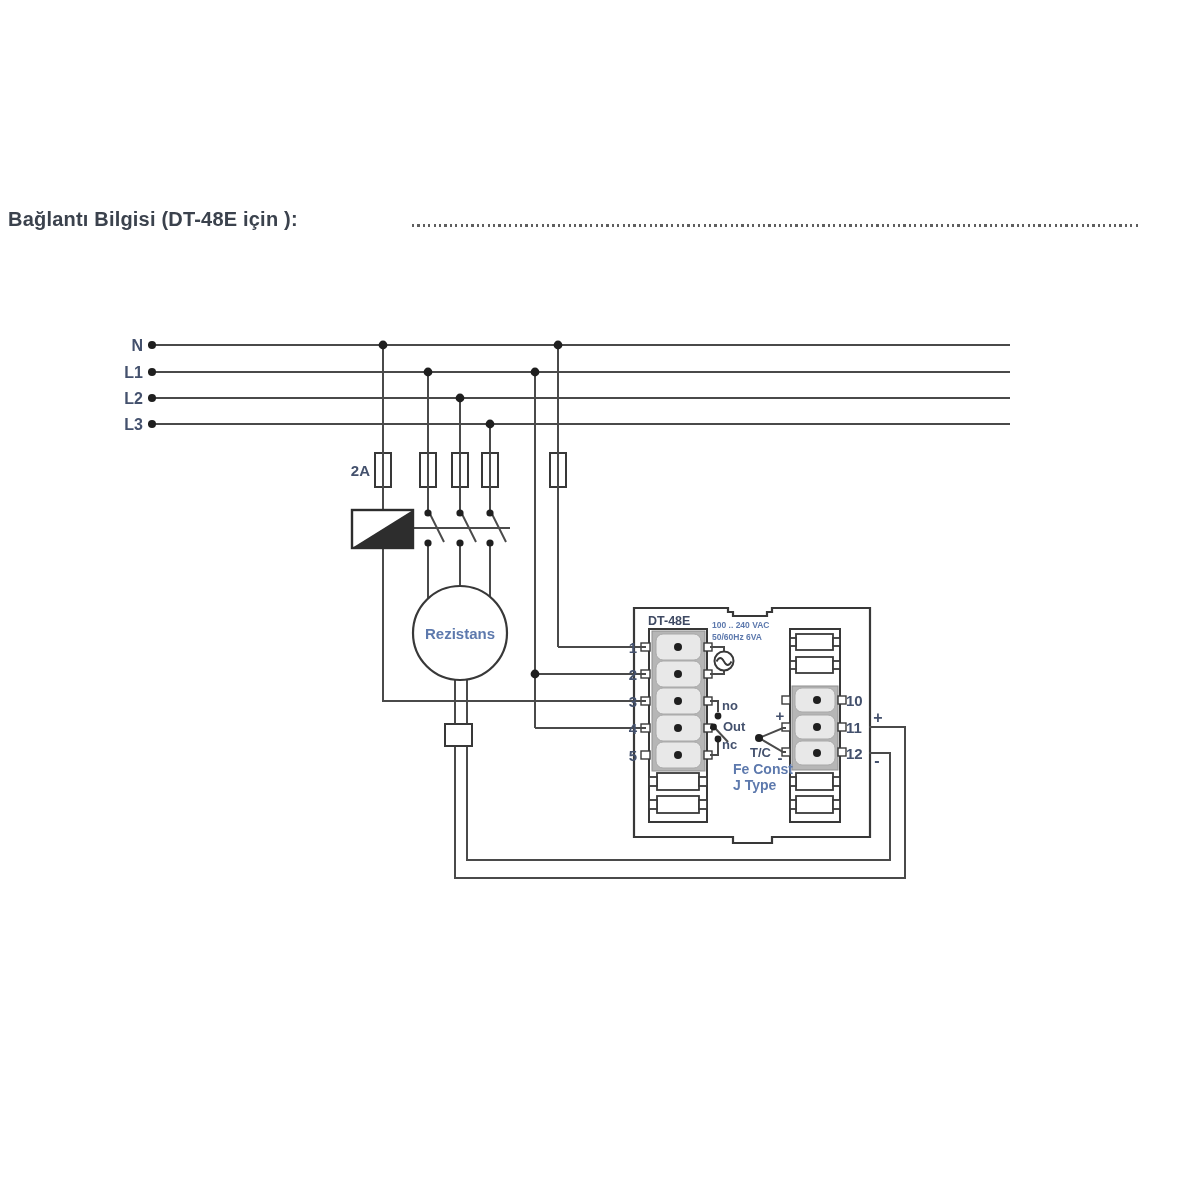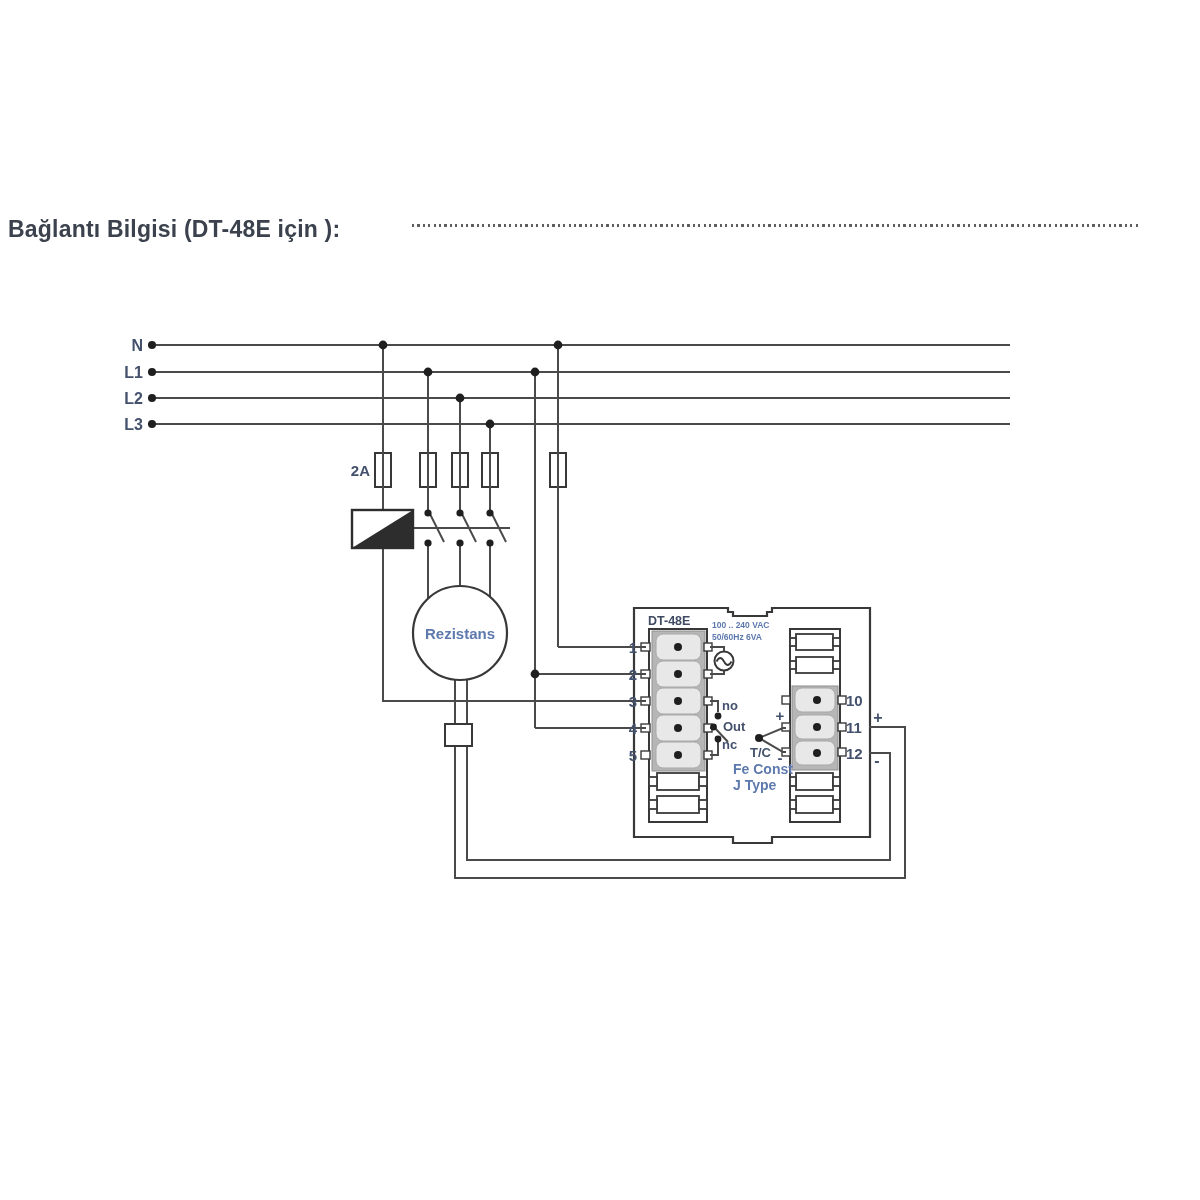--- a/index.html
+++ b/index.html
@@ -1,18 +1,18 @@
 <!DOCTYPE html>
 <html><head>
 <meta charset="utf-8">
 <style>
   html,body{margin:0;padding:0;background:#ffffff;}
   body{width:1200px;height:1200px;position:relative;font-family:"Liberation Sans",sans-serif;}
   .stage{position:absolute;left:0;top:0;width:1200px;height:1200px;}
-  .title{position:absolute;left:8px;top:216px;font-size:23px;font-weight:bold;color:#3b424d;letter-spacing:0.2px;}
+  .title{position:absolute;left:8px;top:208px;font-size:20px;font-weight:bold;color:#3b424d;letter-spacing:0.2px;}
   .dotline{position:absolute;left:412px;top:224px;width:726px;height:3px;
     background:repeating-linear-gradient(to right,#5f5f5f 0 2.2px,transparent 2.2px 5.4px);}
   svg{position:absolute;left:0;top:0;}
   svg text{font-family:"Liberation Sans",sans-serif;font-weight:bold;}
   .t-navy{fill:#44516d}
   .t-blue{fill:#5d79ad}
   .t-dark{fill:#3f4a63}
   .wire{stroke:#4a4a4a;stroke-width:2;fill:none;}
   .devline{stroke:#383838;stroke-width:2.2;fill:none;}
   .whitebox{fill:#ffffff;stroke:#383838;stroke-width:2;}

